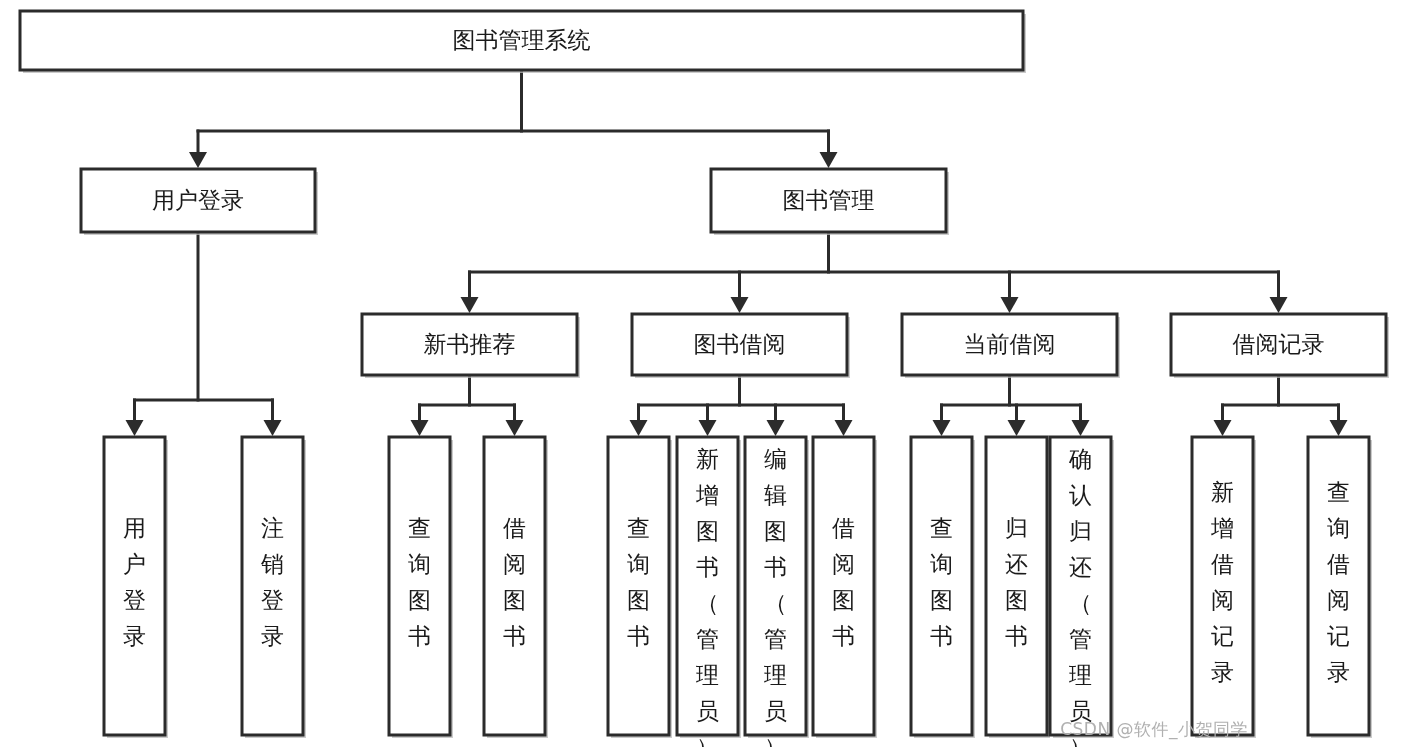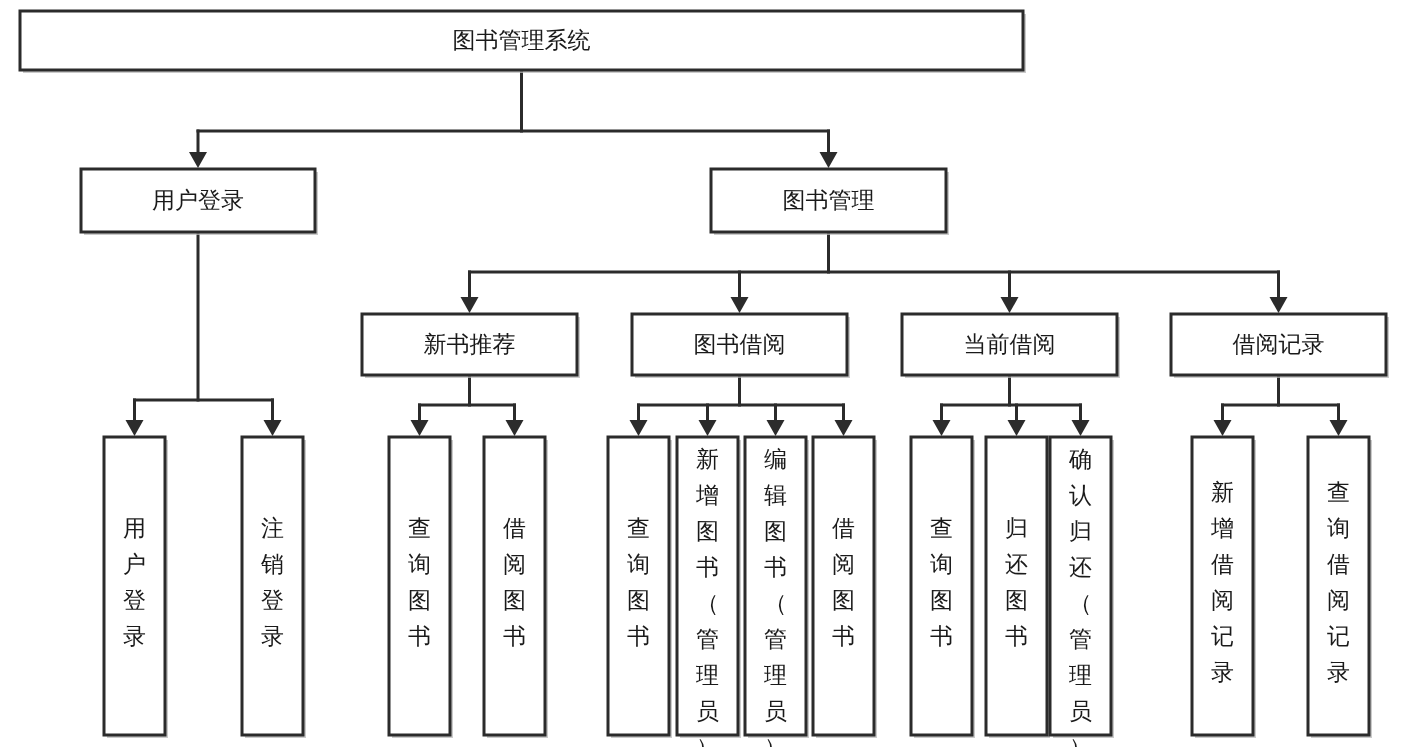--- a/index.html
+++ b/index.html
@@ -229,13 +229,14 @@
           <rect x="1192" y="437" width="61" height="298" class="node-box"></rect>
           <text x="1222.5" class="node-label-vertical"><tspan x="1222.5" y="500">新</tspan><tspan x="1222.5" y="536">增</tspan><tspan x="1222.5" y="572">借</tspan><tspan x="1222.5" y="608">阅</tspan><tspan x="1222.5" y="644">记</tspan><tspan x="1222.5" y="680">录</tspan></text>
         </g>
         <g>
           <rect x="1311" y="440" width="61" height="298" class="node-shadow"></rect>
           <rect x="1308" y="437" width="61" height="298" class="node-box"></rect>
           <text x="1338.5" class="node-label-vertical"><tspan x="1338.5" y="500">查</tspan><tspan x="1338.5" y="536">询</tspan><tspan x="1338.5" y="572">借</tspan><tspan x="1338.5" y="608">阅</tspan><tspan x="1338.5" y="644">记</tspan><tspan x="1338.5" y="680">录</tspan></text>
         </g>
       </g>
   </svg>
+  <div class="watermark">CSDN @软件_小贺同学</div>
 </div>
 
 </body></html>

